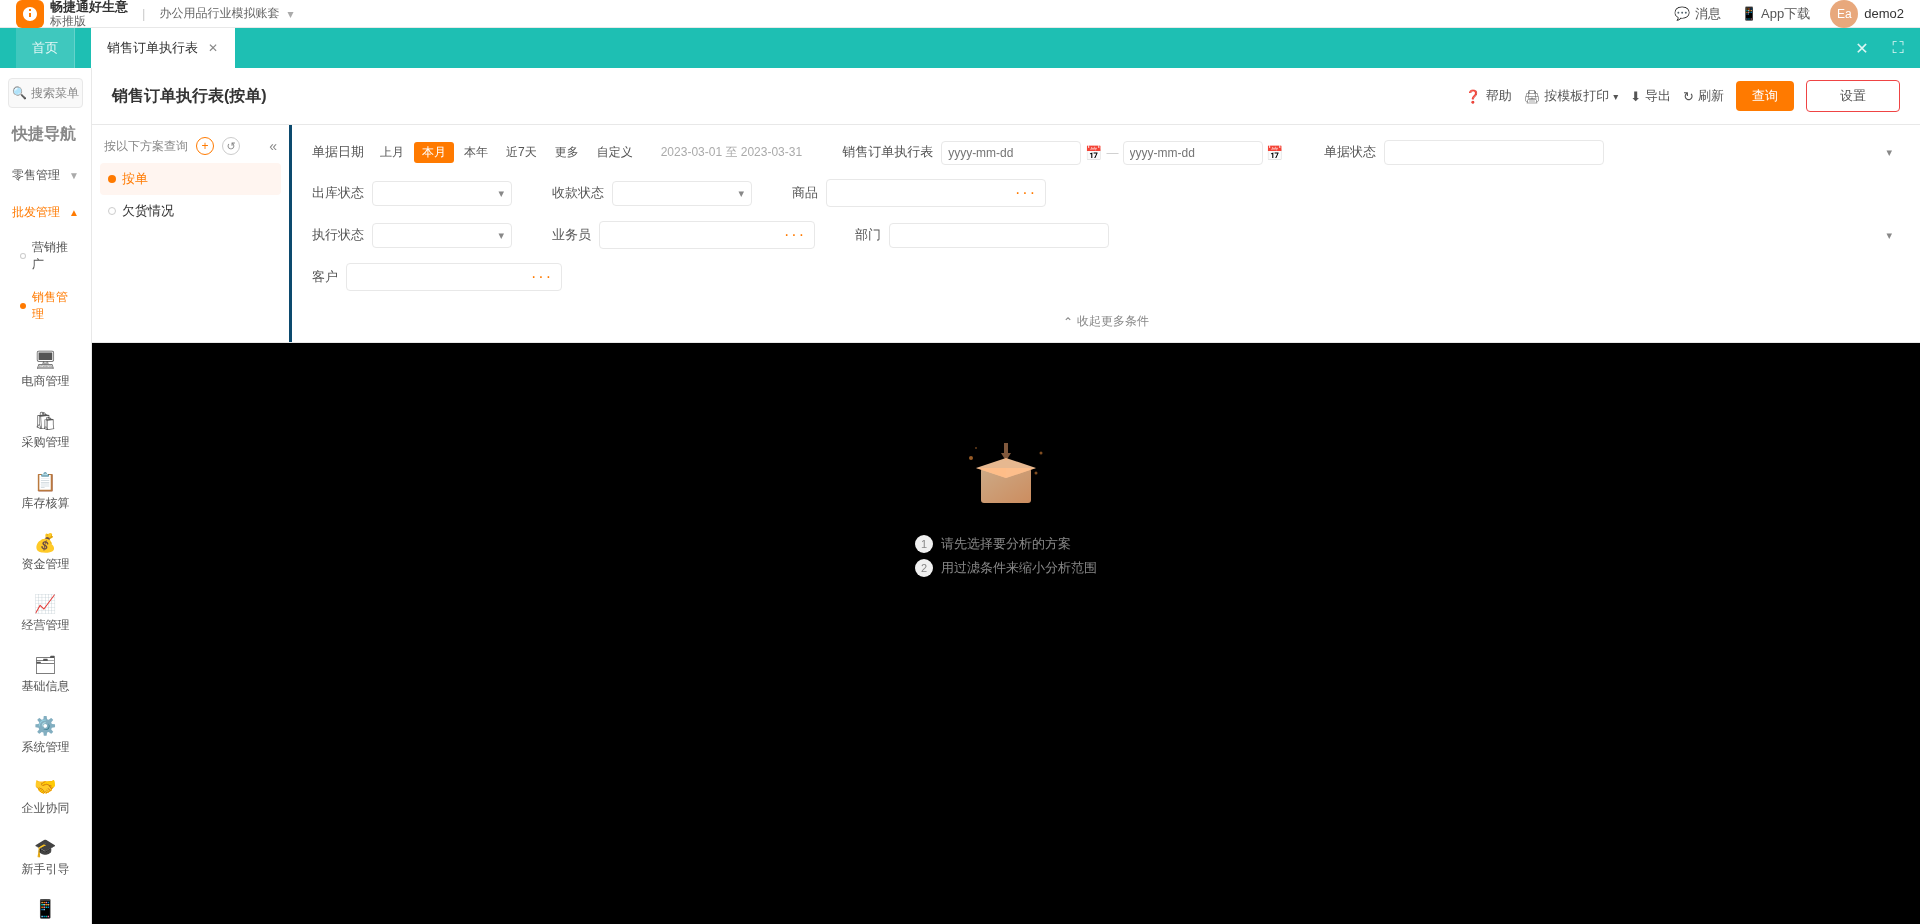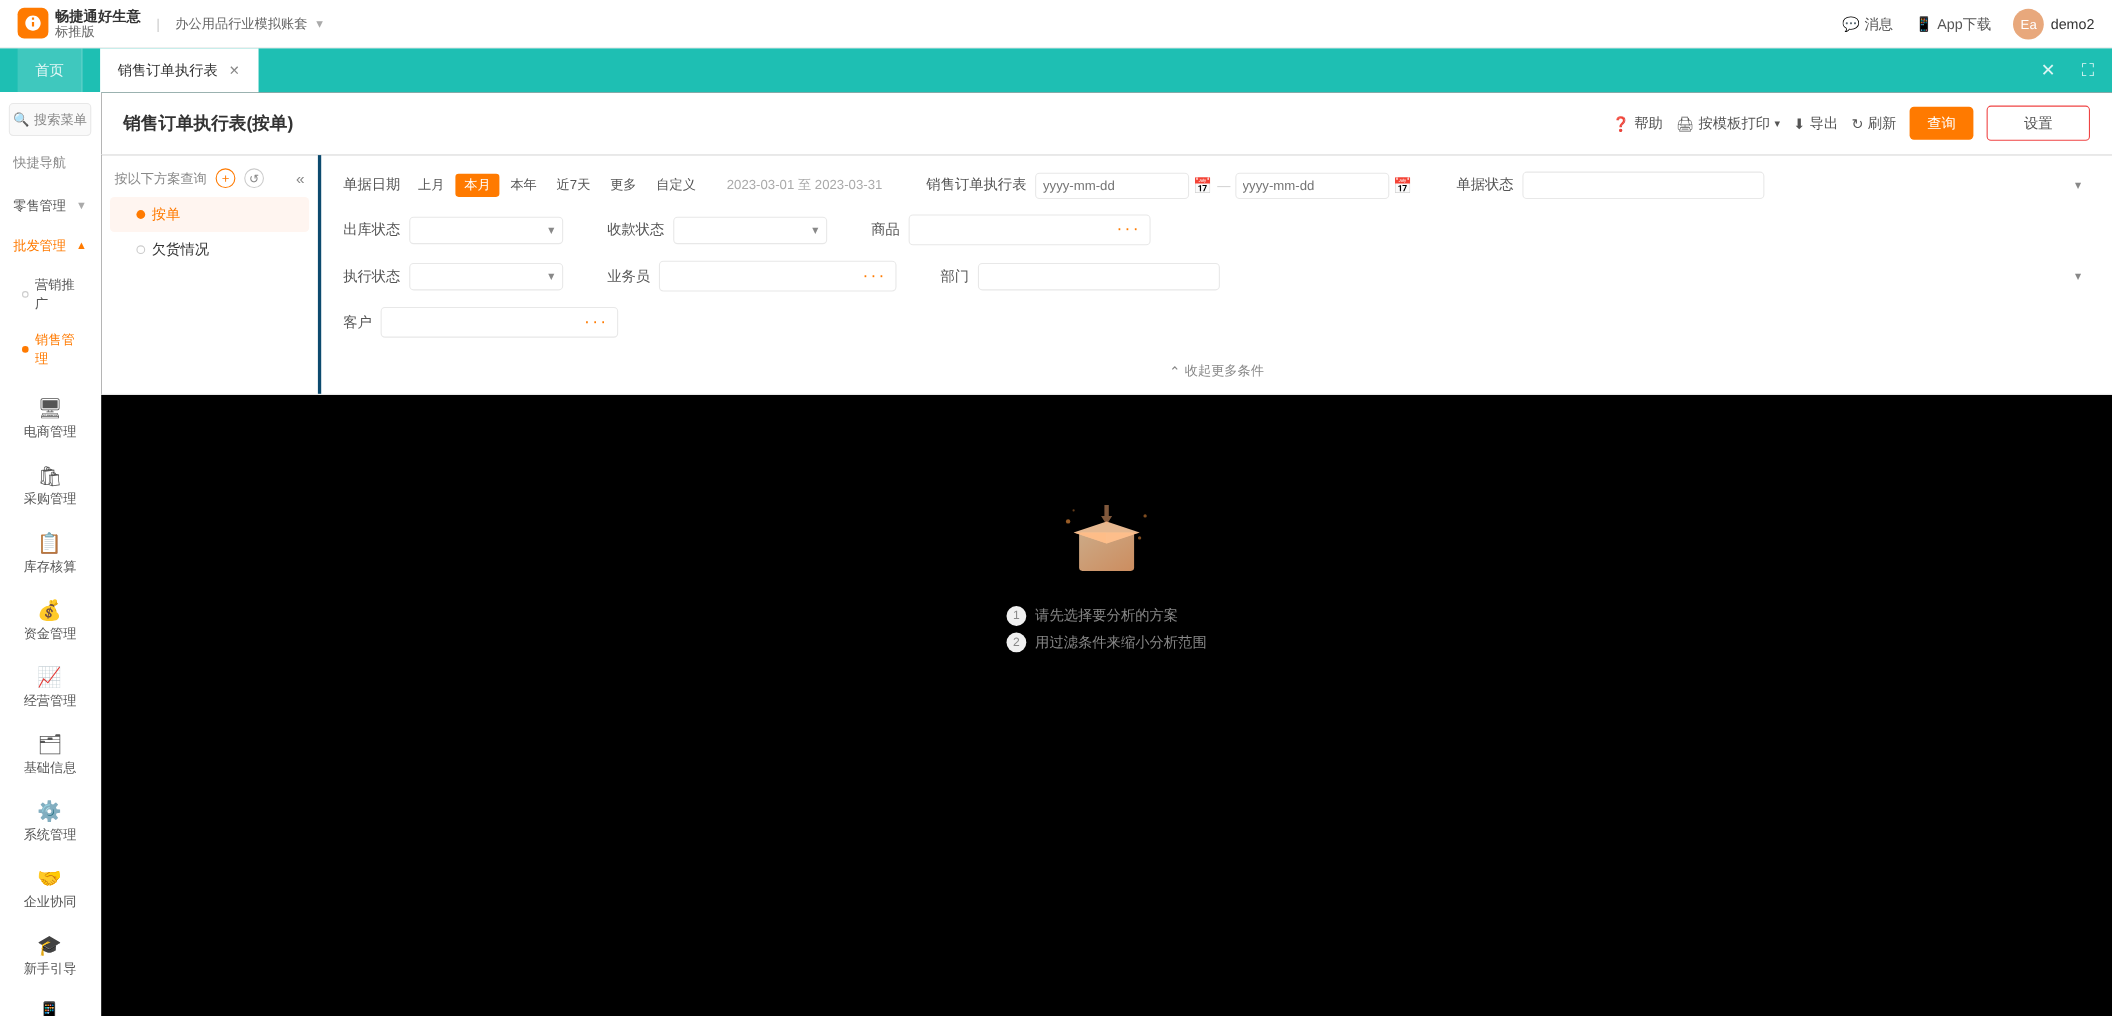--- a/index.html
+++ b/index.html
@@ -1,20 +1,20 @@
 <!DOCTYPE html>
 <html><head>
   <meta charset="utf-8">
   <style>
     * { box-sizing: border-box; margin: 0; padding: 0; }
     body { font-family: 'Microsoft YaHei', Arial, sans-serif; font-size: 13px; background: #f5f5f5; color: #333; display: flex; flex-direction: column; height: 100vh; overflow: hidden; }
 
     
     .top-header {
-      height: 44px;
+      height: 28px;
       background: #fff;
       display: flex;
       align-items: center;
       padding: 0 16px;
       border-bottom: 1px solid #e8e8e8;
       justify-content: space-between;
     }
     .top-header-left { display: flex; align-items: center; gap: 8px; }
     .logo-area { display: flex; align-items: center; gap: 6px; }
     .logo-icon { width: 28px; height: 28px; background: #ff7a00; border-radius: 6px; display: flex; align-items: center; justify-content: center; }
@@ -73,24 +73,24 @@
       background: #f9f9f9;
       display: flex;
       align-items: center;
       justify-content: center;
       gap: 4px;
       font-size: 12px;
       color: #888;
       cursor: pointer;
     }
     .sidebar-nav-label {
-      font-size: 12px;
+      font-size: 16px;
       color: #888;
       padding: 6px 12px 4px;
-      font-weight: 400;
+      font-weight: 700;
     }
     .sidebar-item {
       display: flex;
       flex-direction: column;
       align-items: center;
       padding: 8px 4px;
       cursor: pointer;
       font-size: 12px;
       color: #555;
       border-radius: 4px;
@@ -207,21 +207,21 @@
     }
     .filter-left-collapse {
       margin-left: auto;
       color: #888;
       cursor: pointer;
       font-size: 14px;
     }
     .scheme-item {
       display: flex;
       align-items: center;
-      padding: 7px 24px;
+      padding: 7px 8px;
       border-radius: 4px;
       cursor: pointer;
       font-size: 13px;
       gap: 6px;
     }
     .scheme-item.active { background: #fff5f0; color: #ff7a00; }
     .scheme-dot { width: 8px; height: 8px; border-radius: 50%; background: #ff7a00; }
     .scheme-dot-empty { width: 8px; height: 8px; border-radius: 50%; border: 1px solid #ccc; }
 
     

